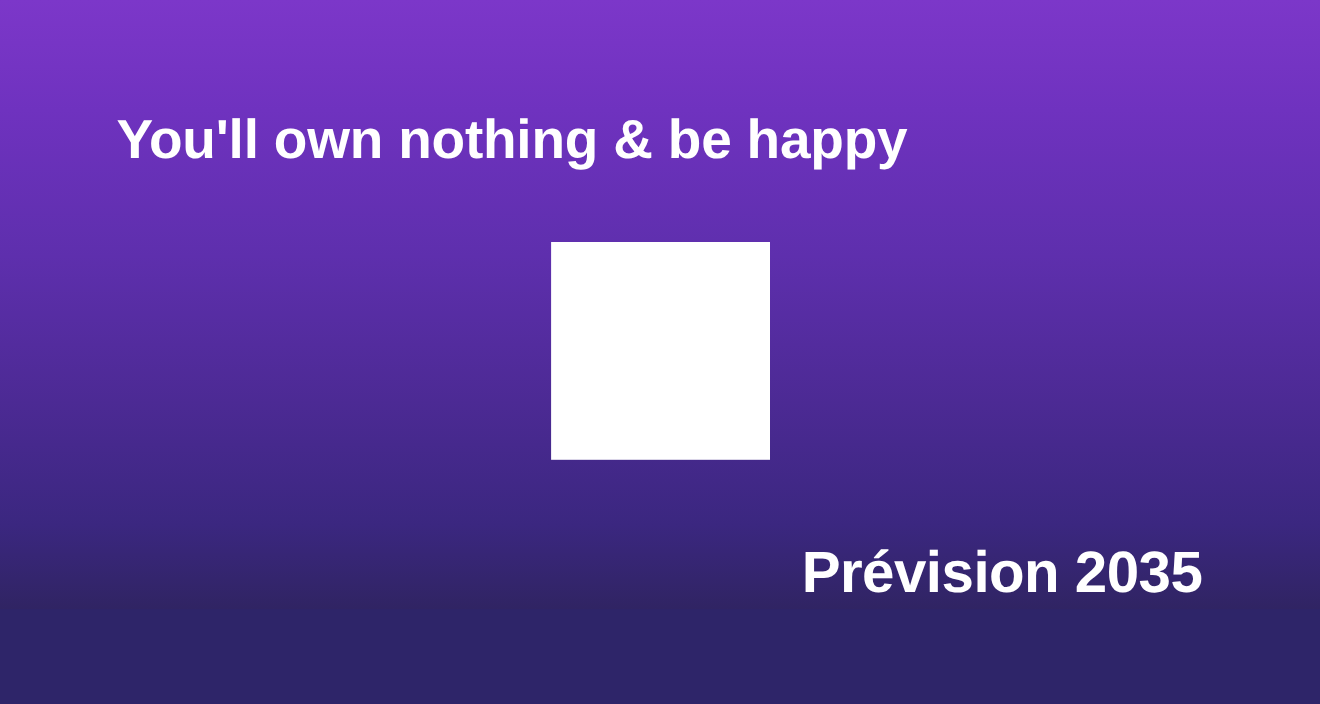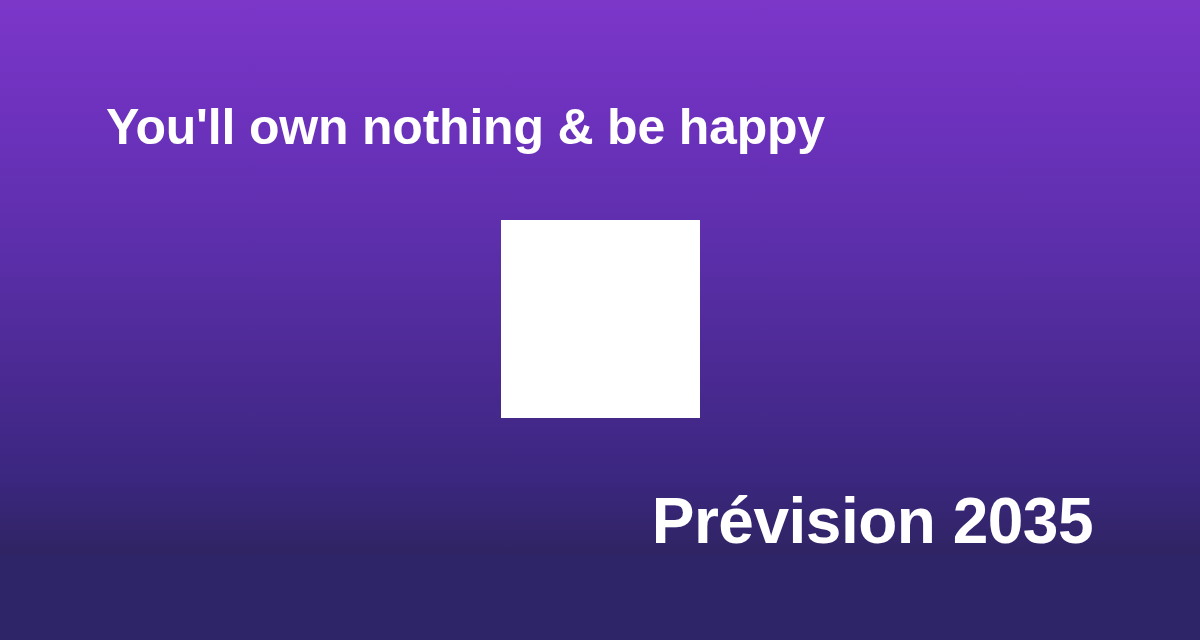--- a/index.html
+++ b/index.html
@@ -55,21 +55,21 @@
   
   .forecast {
     position: absolute;
     left: 0;
     right: 107px;
     top: 478px;
     margin: 0;
     text-align: right;
     color: #ffffff;
     font-family: "Liberation Sans", sans-serif;
-    font-size: 64px;
+    font-size: 53px;
     font-weight: 700;
     line-height: 86px;
     letter-spacing: -0.5px;
     white-space: nowrap;
   }
 
   
   .watermark {
     position: absolute;
     left: 0;

